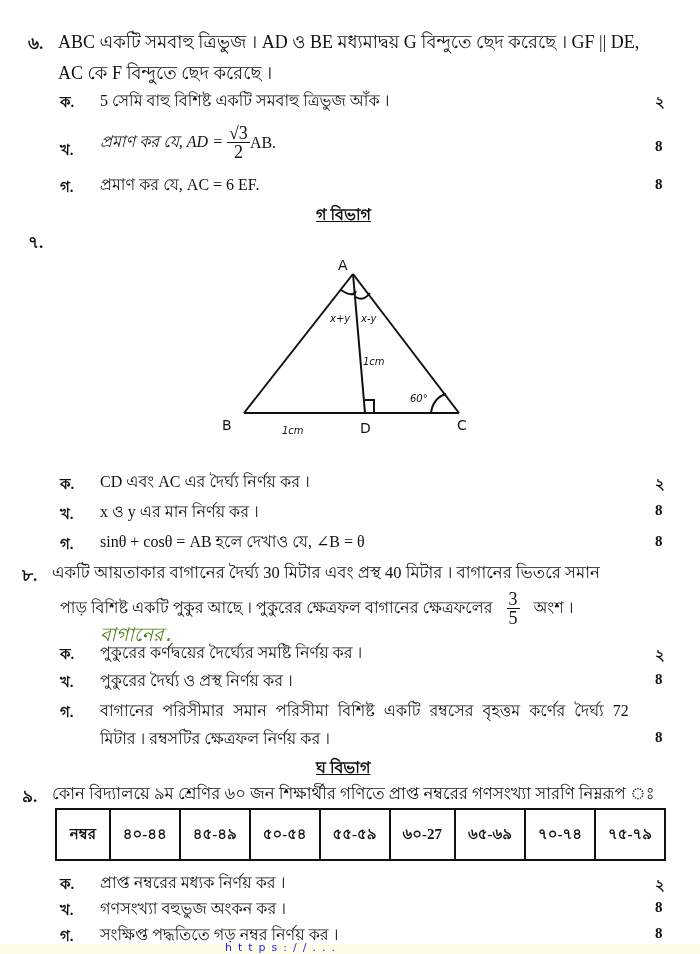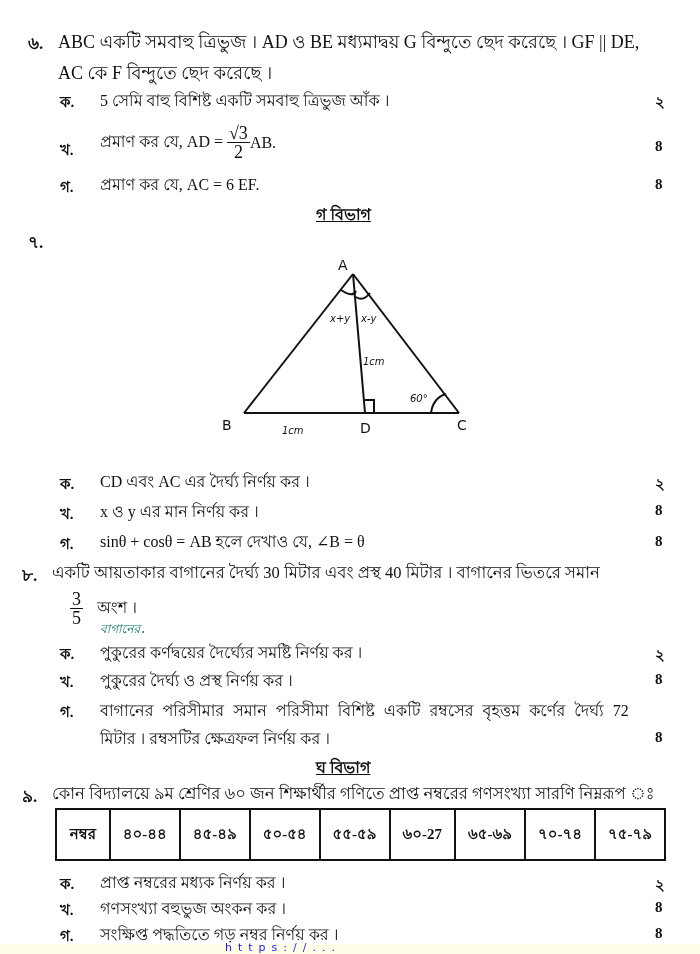--- a/index.html
+++ b/index.html
@@ -11,38 +11,38 @@
   .sub { font-size:15px; font-weight:bold; }
   .subtext { font-size:16px; }
   .marks { font-size:15px; font-weight:bold; }
   .section { font-size:16px; font-weight:bold; text-decoration:underline; }
   .frac { display:inline-block; text-align:center; vertical-align:middle; line-height:1; font-size:18px; }
   .frac .num { display:block; border-bottom:1px solid #111; padding:0 2px; }
   .frac .den { display:block; padding:0 2px; }
   table.freq { position:absolute; left:55px; top:808px; border-collapse:collapse; width:611px; }
   table.freq td { border:2px solid #111; text-align:center; font-size:15px; height:24px; padding:12px; }
   table.freq td.head { font-weight:bold; }
-  .handwriting { font-family:Liberation Mono, monospace; font-style:italic; font-size:12px; color:#0f766e; }
+  .handwriting { font-family:Liberation Mono, monospace; font-style:italic; font-size:19px; color:#4d7c0f; }
   .footer-link { color:#1a1aff; font-size:11px; letter-spacing:6px; font-family:"DejaVu Sans", sans-serif; }
   .footer-bar { position:absolute; left:0; top:944px; width:700px; height:10px; background:#fdfde8; }
 </style>
 </head>
 <body>
 
 <div class="abs qnum" style="left:28px;top:30px;">৬.</div>
 <div class="abs qtext" style="left:58px;top:28px;">ABC একটি সমবাহু ত্রিভুজ । AD ও BE মধ্যমাদ্বয় G বিন্দুতে ছেদ করেছে । GF || DE,</div>
 <div class="abs qtext" style="left:58px;top:59px;">AC কে F বিন্দুতে ছেদ করেছে ।</div>
 
 <div class="abs sub" style="left:60px;top:90px;">ক.</div>
 <div class="abs subtext" style="left:100px;top:88px;">5 সেমি বাহু বিশিষ্ট একটি সমবাহু ত্রিভুজ আঁক ।</div>
 <div class="abs marks" style="left:655px;top:90px;">২</div>
 
 <div class="abs sub" style="left:60px;top:138px;">খ.</div>
 <div class="abs subtext" style="left:100px;top:124px;">
-  <span style="vertical-align:middle;">প্রমাণ কর যে, AD =</span>
+  <span style="vertical-align:middle;font-style:italic;">প্রমাণ কর যে, AD =</span>
   <span class="frac">
     <span class="num">√3</span>
     <span class="den">2</span>
   </span><span style="vertical-align:middle;">AB.</span>
 </div>
 <div class="abs marks" style="left:655px;top:138px;">8</div>
 
 <div class="abs sub" style="left:60px;top:175px;">গ.</div>
 <div class="abs subtext" style="left:100px;top:172px;">প্রমাণ কর যে, AC = 6 EF.</div>
 <div class="abs marks" style="left:655px;top:176px;">8</div>
@@ -85,20 +85,21 @@
 <div class="abs subtext" style="left:100px;top:499px;">x ও y এর মান নির্ণয় কর ।</div>
 <div class="abs marks" style="left:655px;top:502px;">8</div>
 
 <div class="abs sub" style="left:60px;top:532px;">গ.</div>
 <div class="abs subtext" style="left:100px;top:529px;">sinθ + cosθ = AB হলে দেখাও যে, ∠B = θ</div>
 <div class="abs marks" style="left:655px;top:533px;">8</div>
 
 <div class="abs qnum" style="left:22px;top:562px;">৮.</div>
 <div class="abs subtext" style="left:52px;top:560px;font-size:16.5px;">একটি আয়তাকার বাগানের দৈর্ঘ্য 30 মিটার এবং প্রস্থ 40 মিটার । বাগানের ভিতরে সমান</div>
 <div class="abs subtext" style="left:60px;top:590px;font-size:16px;">
+  <span style="vertical-align:middle;">পাড় বিশিষ্ট একটি পুকুর আছে । পুকুরের ক্ষেত্রফল বাগানের ক্ষেত্রফলের</span>
   <span class="frac" style="margin:0 10px;">
     <span class="num">3</span>
     <span class="den">5</span>
   </span>
   <span style="vertical-align:middle;">অংশ ।</span>
 </div>
 <div class="abs handwriting" style="left:100px;top:620px;">বাগানের.</div>
 
 <div class="abs sub" style="left:60px;top:642px;">ক.</div>
 <div class="abs subtext" style="left:100px;top:640px;">পুকুরের কর্ণদ্বয়ের দৈর্ঘ্যের সমষ্টি নির্ণয় কর ।</div>

